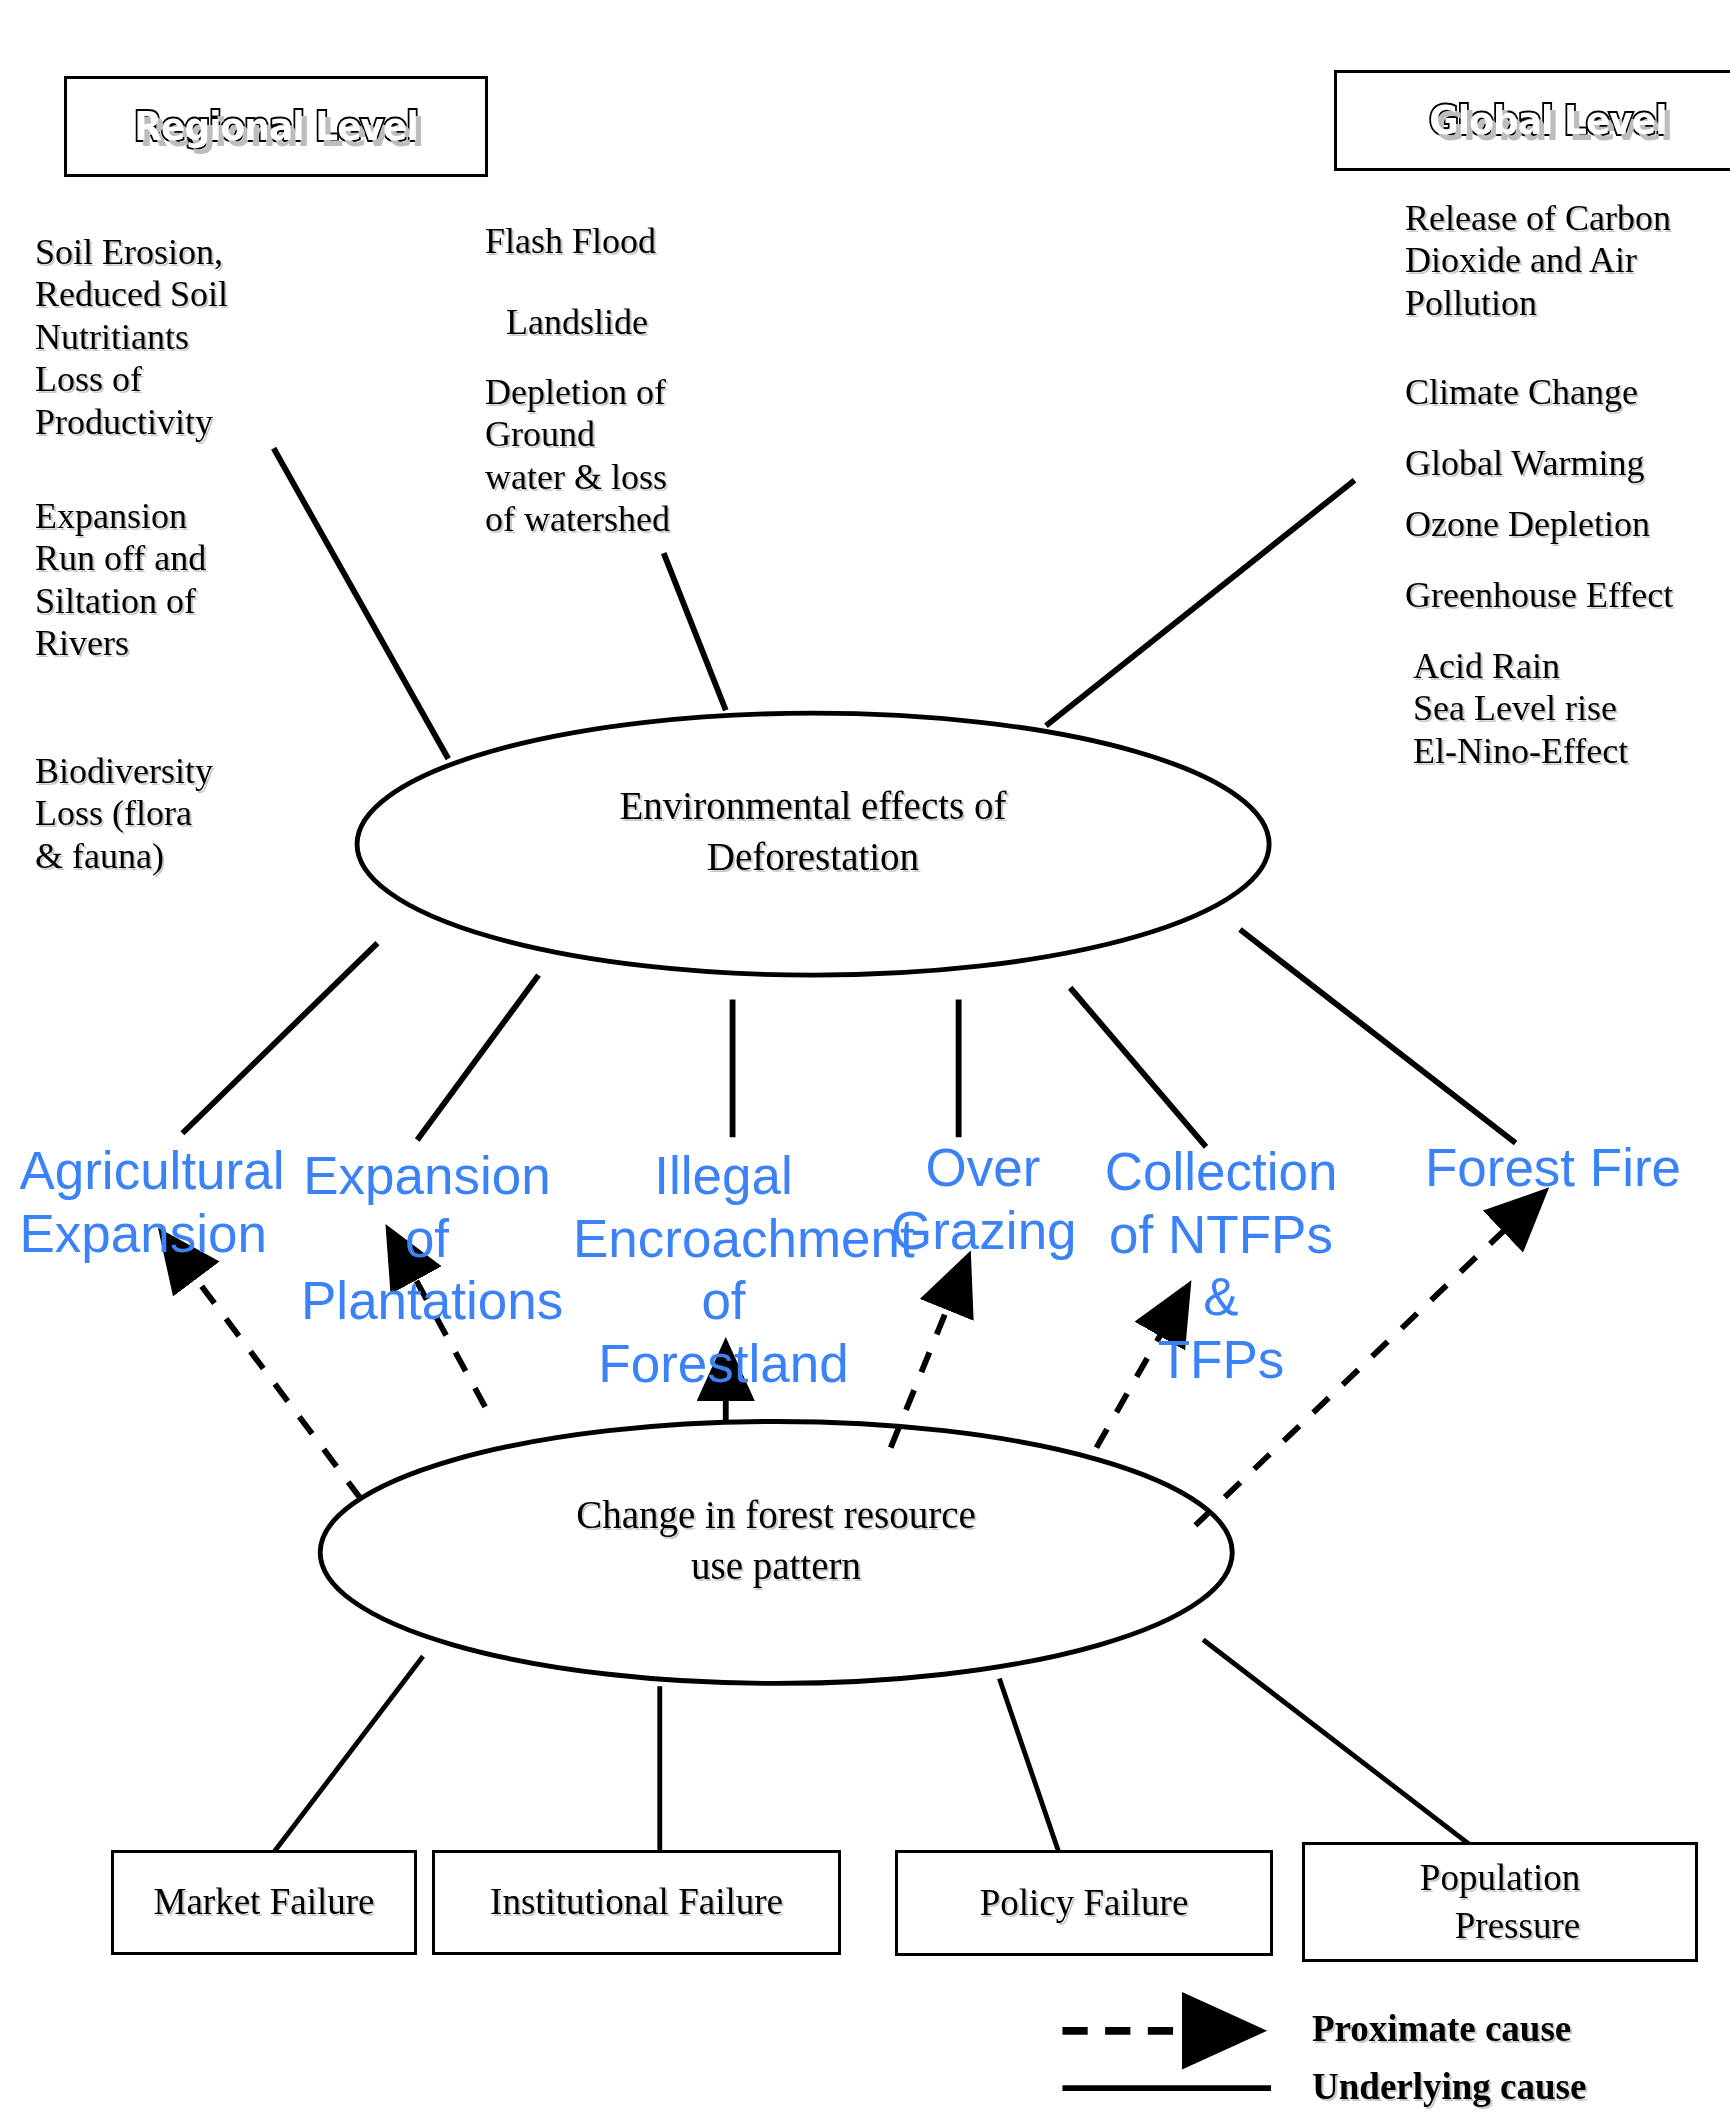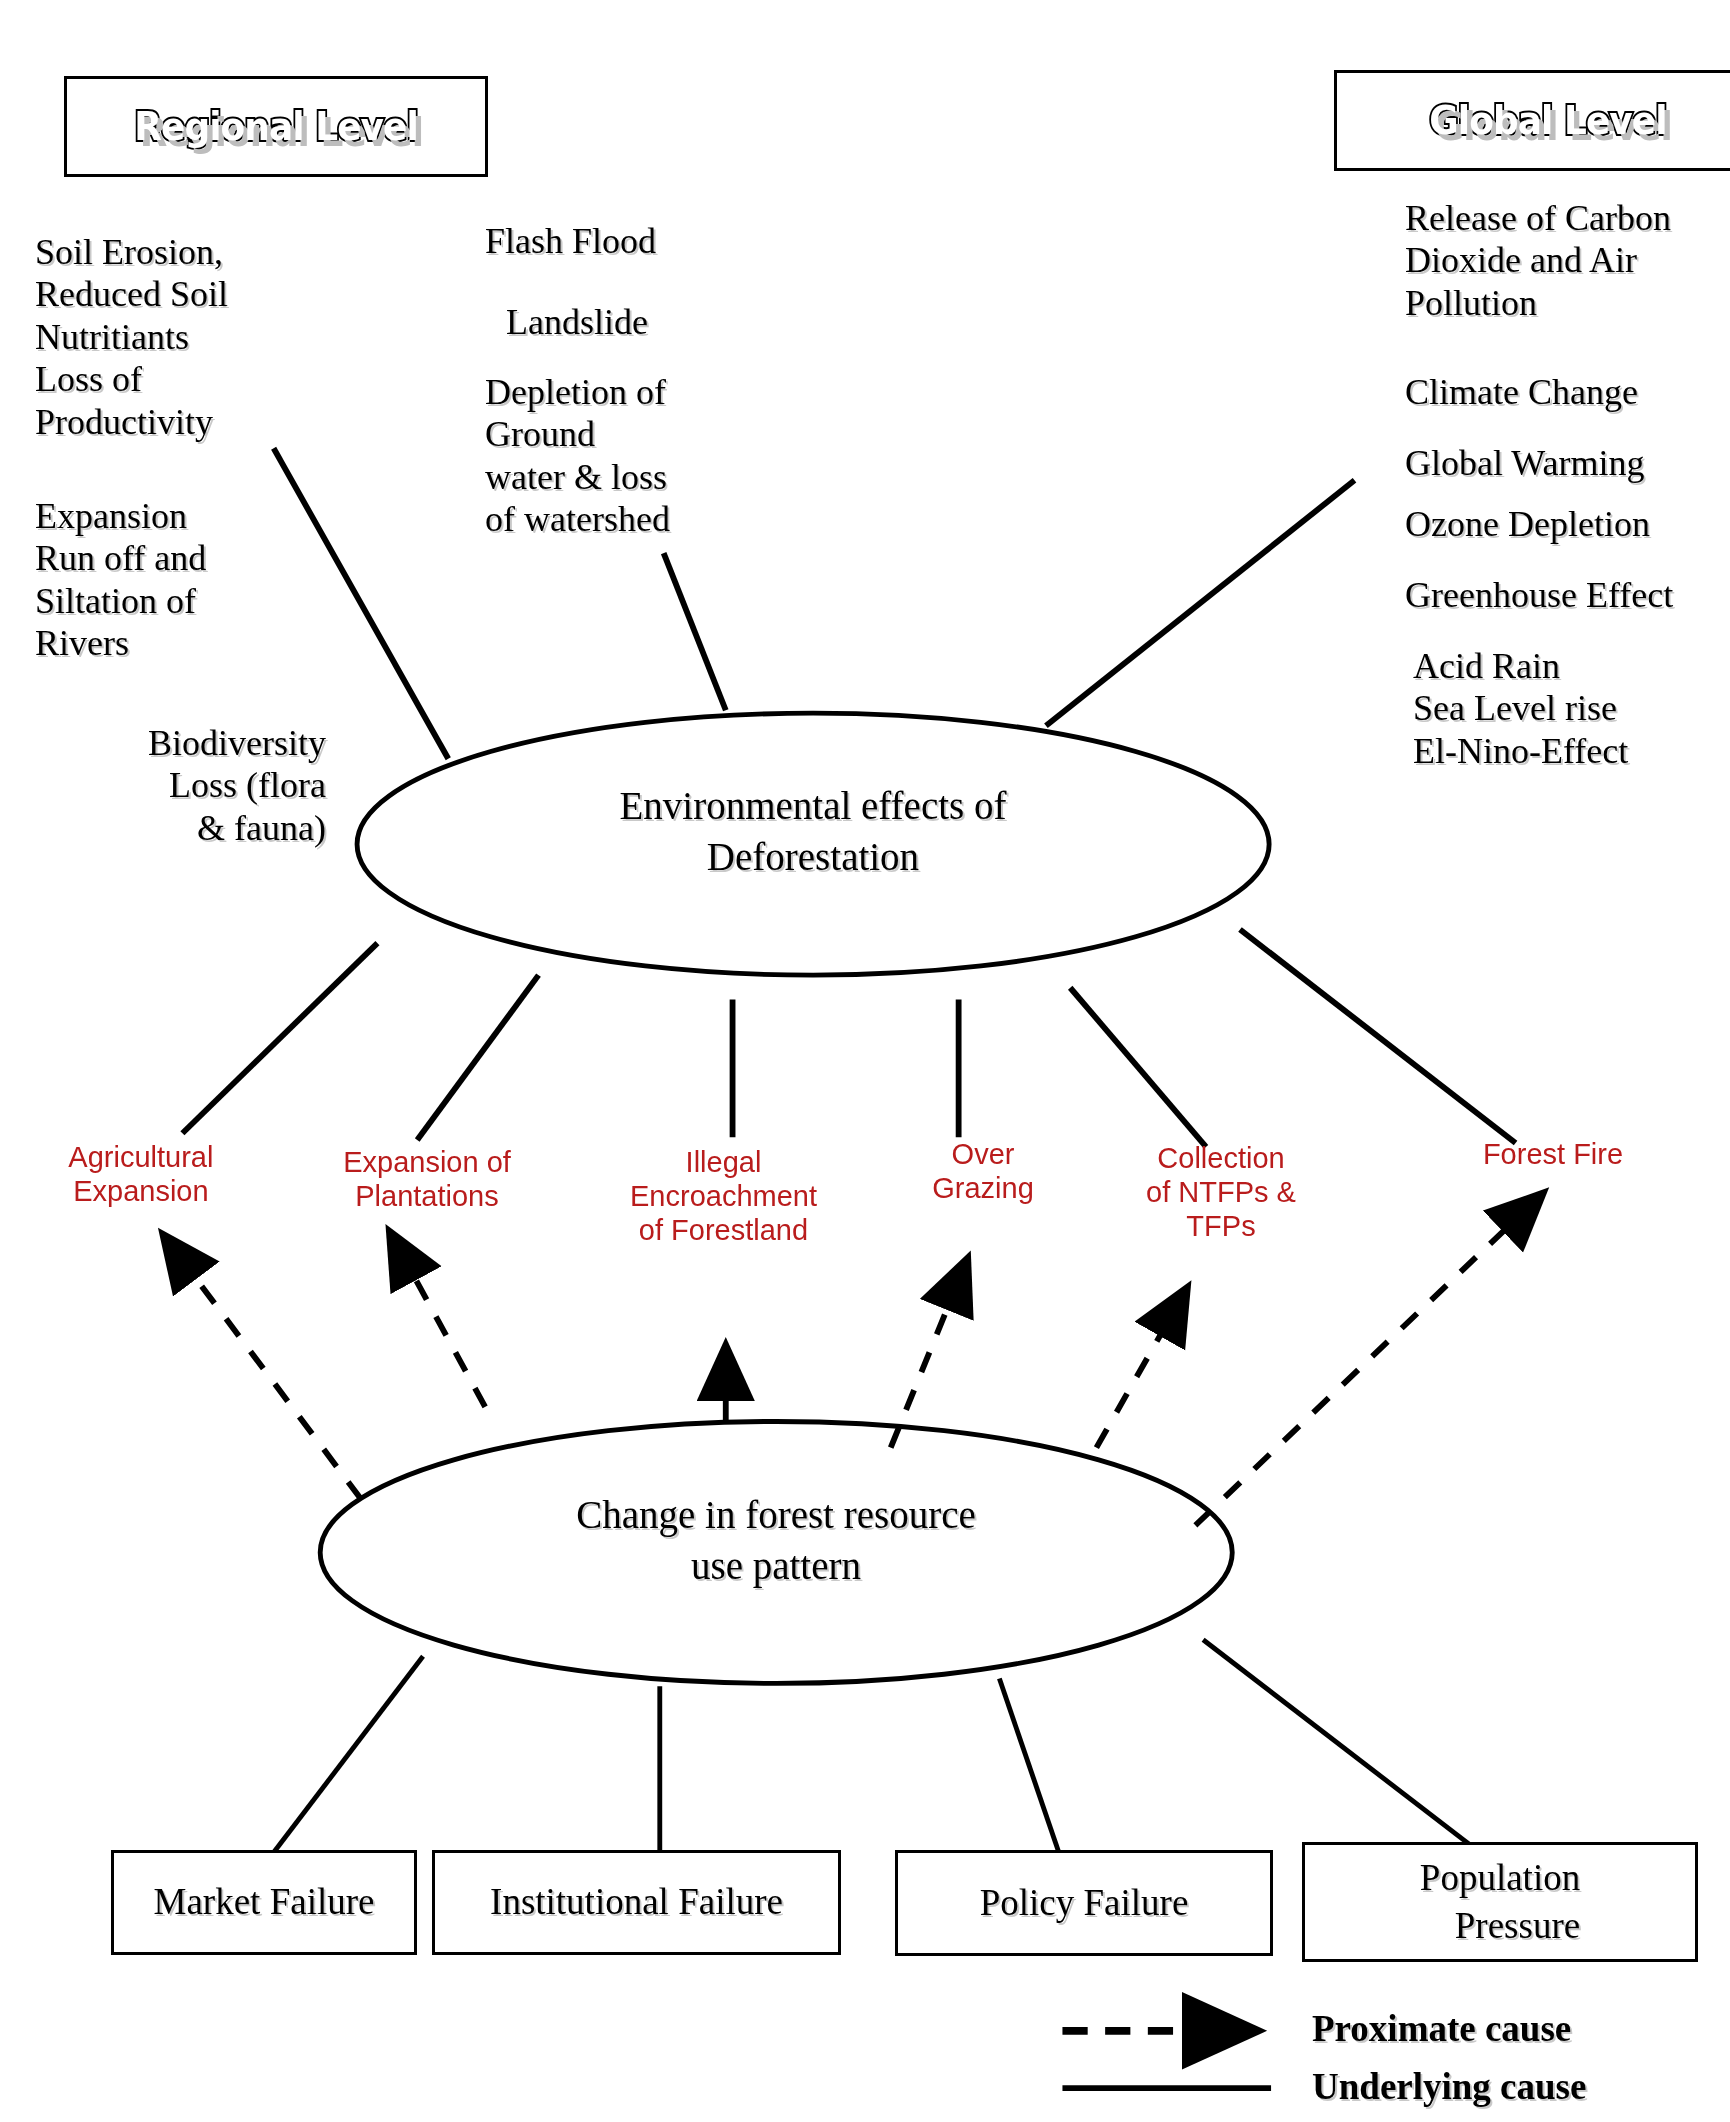--- a/index.html
+++ b/index.html
@@ -60,23 +60,23 @@
     font-family: "Liberation Serif", "DejaVu Serif", serif;
     font-size: 39px;
     line-height: 1.3;
     text-shadow: 1.9px 1.9px 0 #c9c9c9;
     white-space: pre-line;
   }
   .cause {
     position: absolute;
     text-align: center;
     font-family: "Liberation Sans", "DejaVu Sans", sans-serif;
-    font-size: 29px;
+    font-size: 53px;
     line-height: 1.18;
-    color: #b91c1c;
+    color: #3b82f6;
     white-space: pre-line;
   }
   .boxlbl {
     position: absolute;
     border: 3.9px solid #000;
     background: #fff;
     box-sizing: border-box;
     display: flex;
     align-items: center;
     justify-content: center;
@@ -159,21 +159,21 @@
 
   <div class="txt" style="left:35px; top:231px; width:291px;">Soil Erosion,
 Reduced Soil
 Nutritiants
 Loss of
 Productivity</div>
   <div class="txt" style="left:35px; top:495px; width:291px;">Expansion
 Run off and
 Siltation of
 Rivers</div>
-  <div class="txt" style="left:35px; top:722px; width:291px;text-align:right;">Biodiversity
+  <div class="txt" style="left:35px; top:750px; width:291px;">Biodiversity
 Loss (flora
 &amp; fauna)</div>
 
   <div class="txt" style="left:485px; top:220px; width:311px;">Flash Flood</div>
   <div class="txt" style="left:498px; top:301px; width:311px;margin-left:8px;">Landslide</div>
   <div class="txt" style="left:485px; top:371px; width:320px;">Depletion of
 Ground
 water &amp; loss
 of watershed</div>
 

